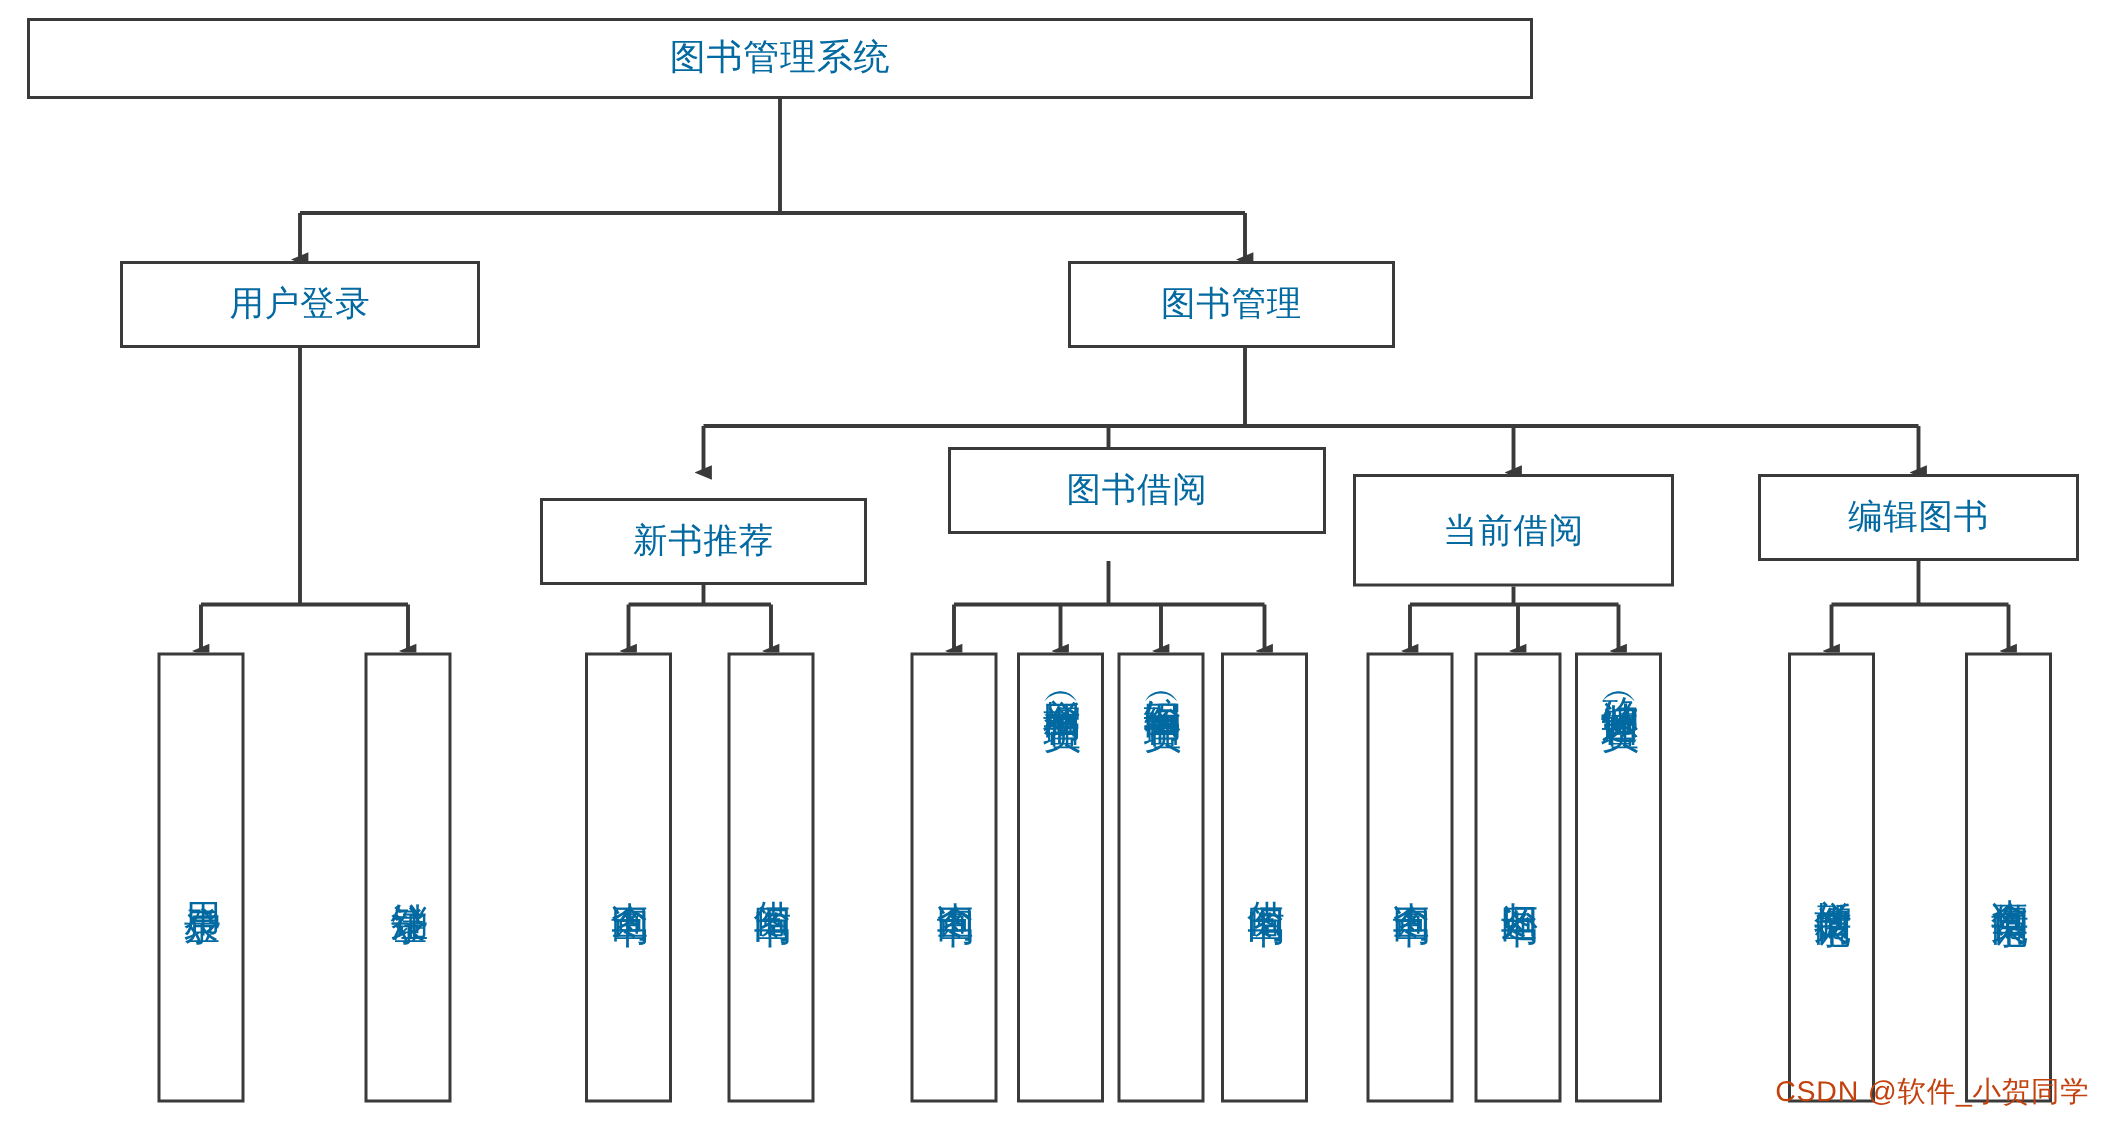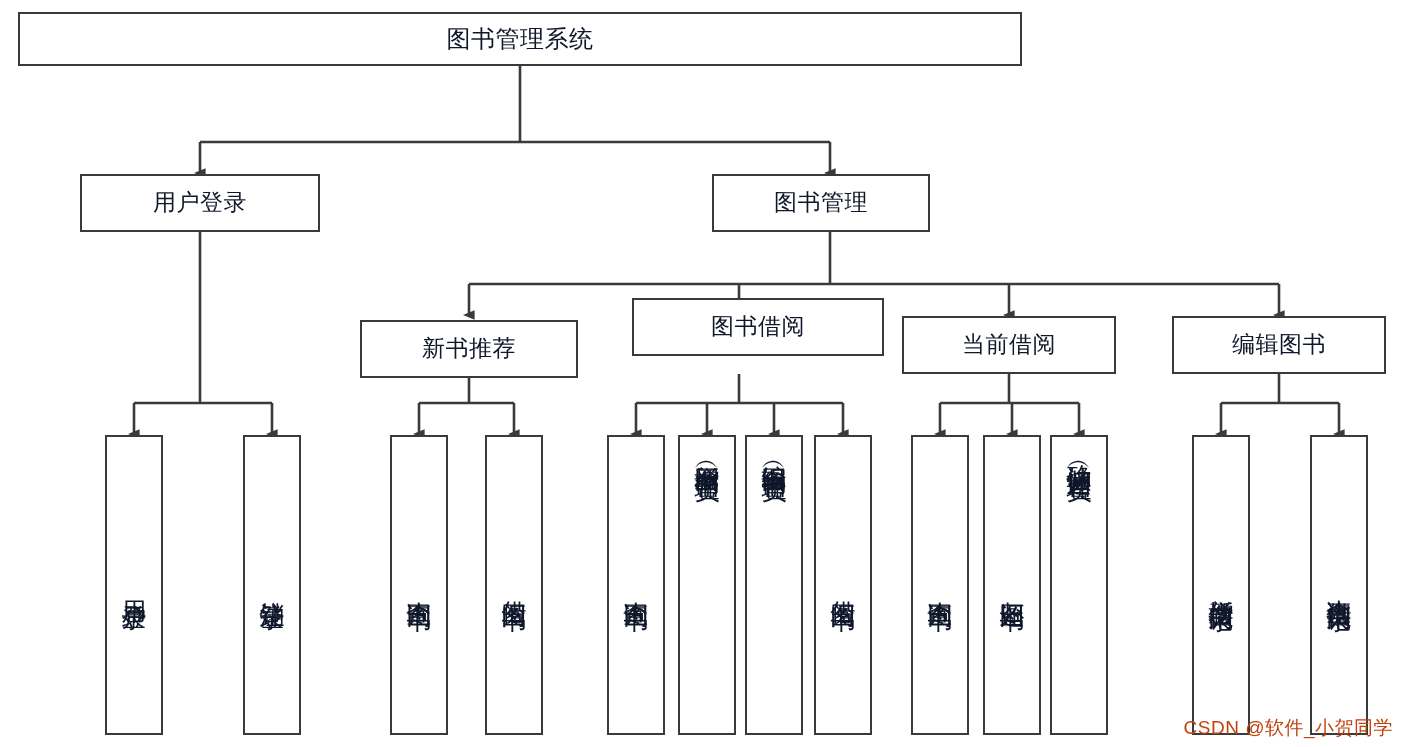--- a/index.html
+++ b/index.html
@@ -29,21 +29,21 @@
     display:flex;
     align-items:center;
     justify-content:center;
     z-index:2;
   }
   .node .label{
     display:block;
     text-align:center;
     line-height:1.12;
     letter-spacing:0.5px;
-    color:#0f172a;
+    color:#0369a1;
     white-space:nowrap;
   }
   
   .node.h .label{
     font-size:23px;
   }
   .node.root .label{ font-size:24px; }
   
   .node.v{
     align-items:flex-start;
@@ -126,27 +126,27 @@
     <span class="label">图书管理系统</span>
   </div>
 
   <div class="node h" style="left: 80px; top: 174px; width: 240px; height: 58px;">
     <span class="label">用户登录</span>
   </div>
   <div class="node h" style="left: 712px; top: 174px; width: 218px; height: 58px;">
     <span class="label">图书管理</span>
   </div>
 
-  <div class="node h" style="left: 360px; top: 320px; width: 218px; height: 58px;">
+  <div class="node h" style="left: 360px; top: 332px; width: 218px; height: 58px;">
     <span class="label">新书推荐</span>
   </div>
   <div class="node h" style="left: 632px; top: 298px; width: 252px; height: 58px;">
     <span class="label">图书借阅</span>
   </div>
-  <div class="node h" style="left: 902px; top: 316px; width: 214px; height: 58px;">
+  <div class="node h" style="left: 902px; top: 316px; width: 214px; height: 75px;">
     <span class="label">当前借阅</span>
   </div>
   <div class="node h" style="left: 1172px; top: 316px; width: 214px; height: 58px;">
     <span class="label">编辑图书</span>
   </div>
 
   <div class="node v mid" style="left: 105px; top: 435px; width: 58px; height: 300px;">
     <span class="label">用户登录</span>
   </div>
   <div class="node v mid" style="left: 243px; top: 435px; width: 58px; height: 300px;">

